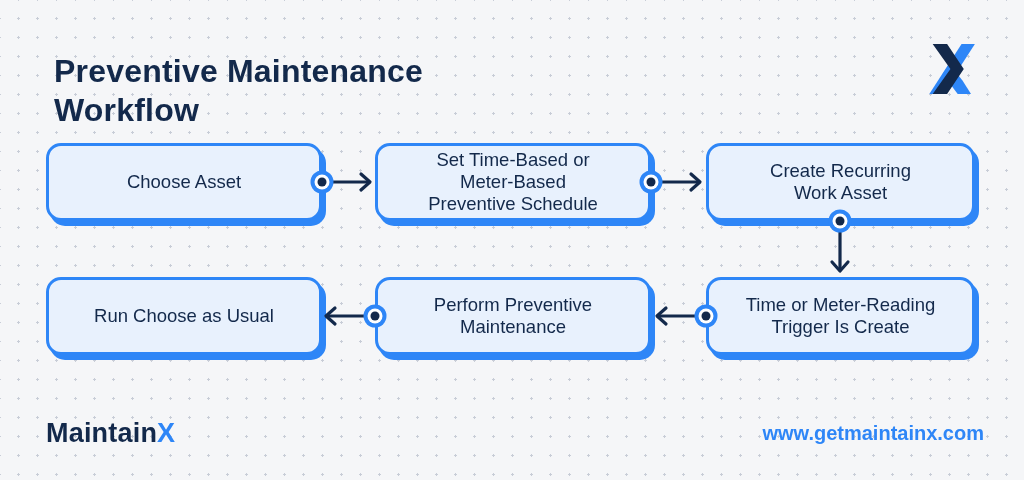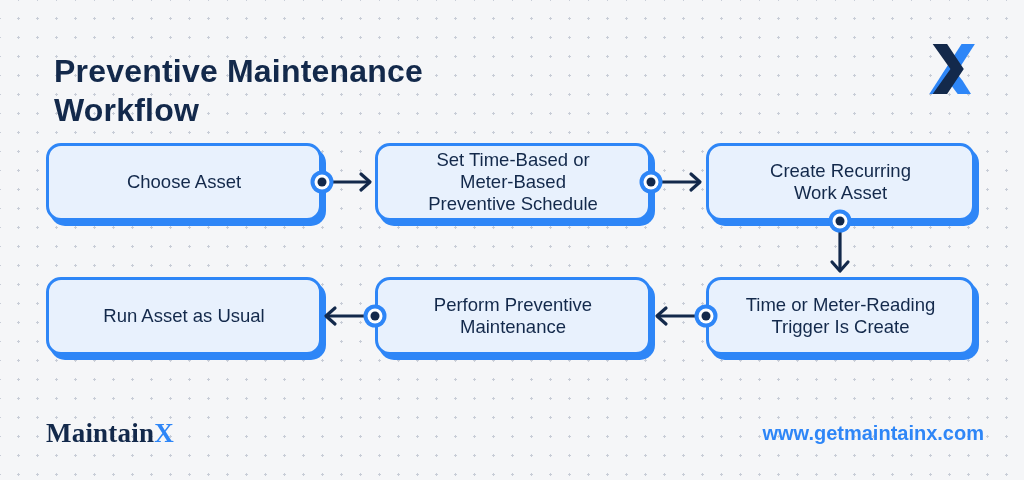--- a/index.html
+++ b/index.html
@@ -49,21 +49,20 @@
   .col2{left:375px;width:276px;}
   .col3{left:706px;width:269px;}
   .flow-overlay{
     position:absolute;left:0;top:0;width:1024px;height:480px;
     pointer-events:none;
   }
   .footer-brand{
     position:absolute;left:46px;top:418px;
     font-size:27px;font-weight:800;letter-spacing:0.2px;
     color:var(--navy);
-    font-family:Liberation Serif, serif;
   }
   .footer-brand .brand-x{color:var(--blue);}
   .footer-url{
     position:absolute;right:40px;top:422px;
     font-size:20px;font-weight:700;
     color:var(--blue);
   }
 </style>
 </head>
 <body>
@@ -81,21 +80,21 @@
   <div class="node row1 col1">Choose Asset</div>
   <div class="node row1 col2">Set Time-Based or
 Meter-Based
 Preventive Schedule</div>
   <div class="node row1 col3">Create Recurring
 Work Asset</div>
   <div class="node row2 col3">Time or Meter-Reading
 Trigger Is Create</div>
   <div class="node row2 col2">Perform Preventive
 Maintenance</div>
-  <div class="node row2 col1">Run Asset as Usual</div>
+  <div class="node row2 col1">Run Choose as Usual</div>
 
   <svg class="flow-overlay" viewBox="0 0 1024 480" aria-hidden="true">
     <g stroke="#13294B" stroke-width="3.2" fill="none" stroke-linecap="round" stroke-linejoin="round">
 
       <line x1="324" y1="182" x2="369" y2="182"></line>
       <polyline points="361,174 370,182 361,190"></polyline>
 
       <line x1="653" y1="182" x2="699" y2="182"></line>
       <polyline points="691,174 700,182 691,190"></polyline>
 

